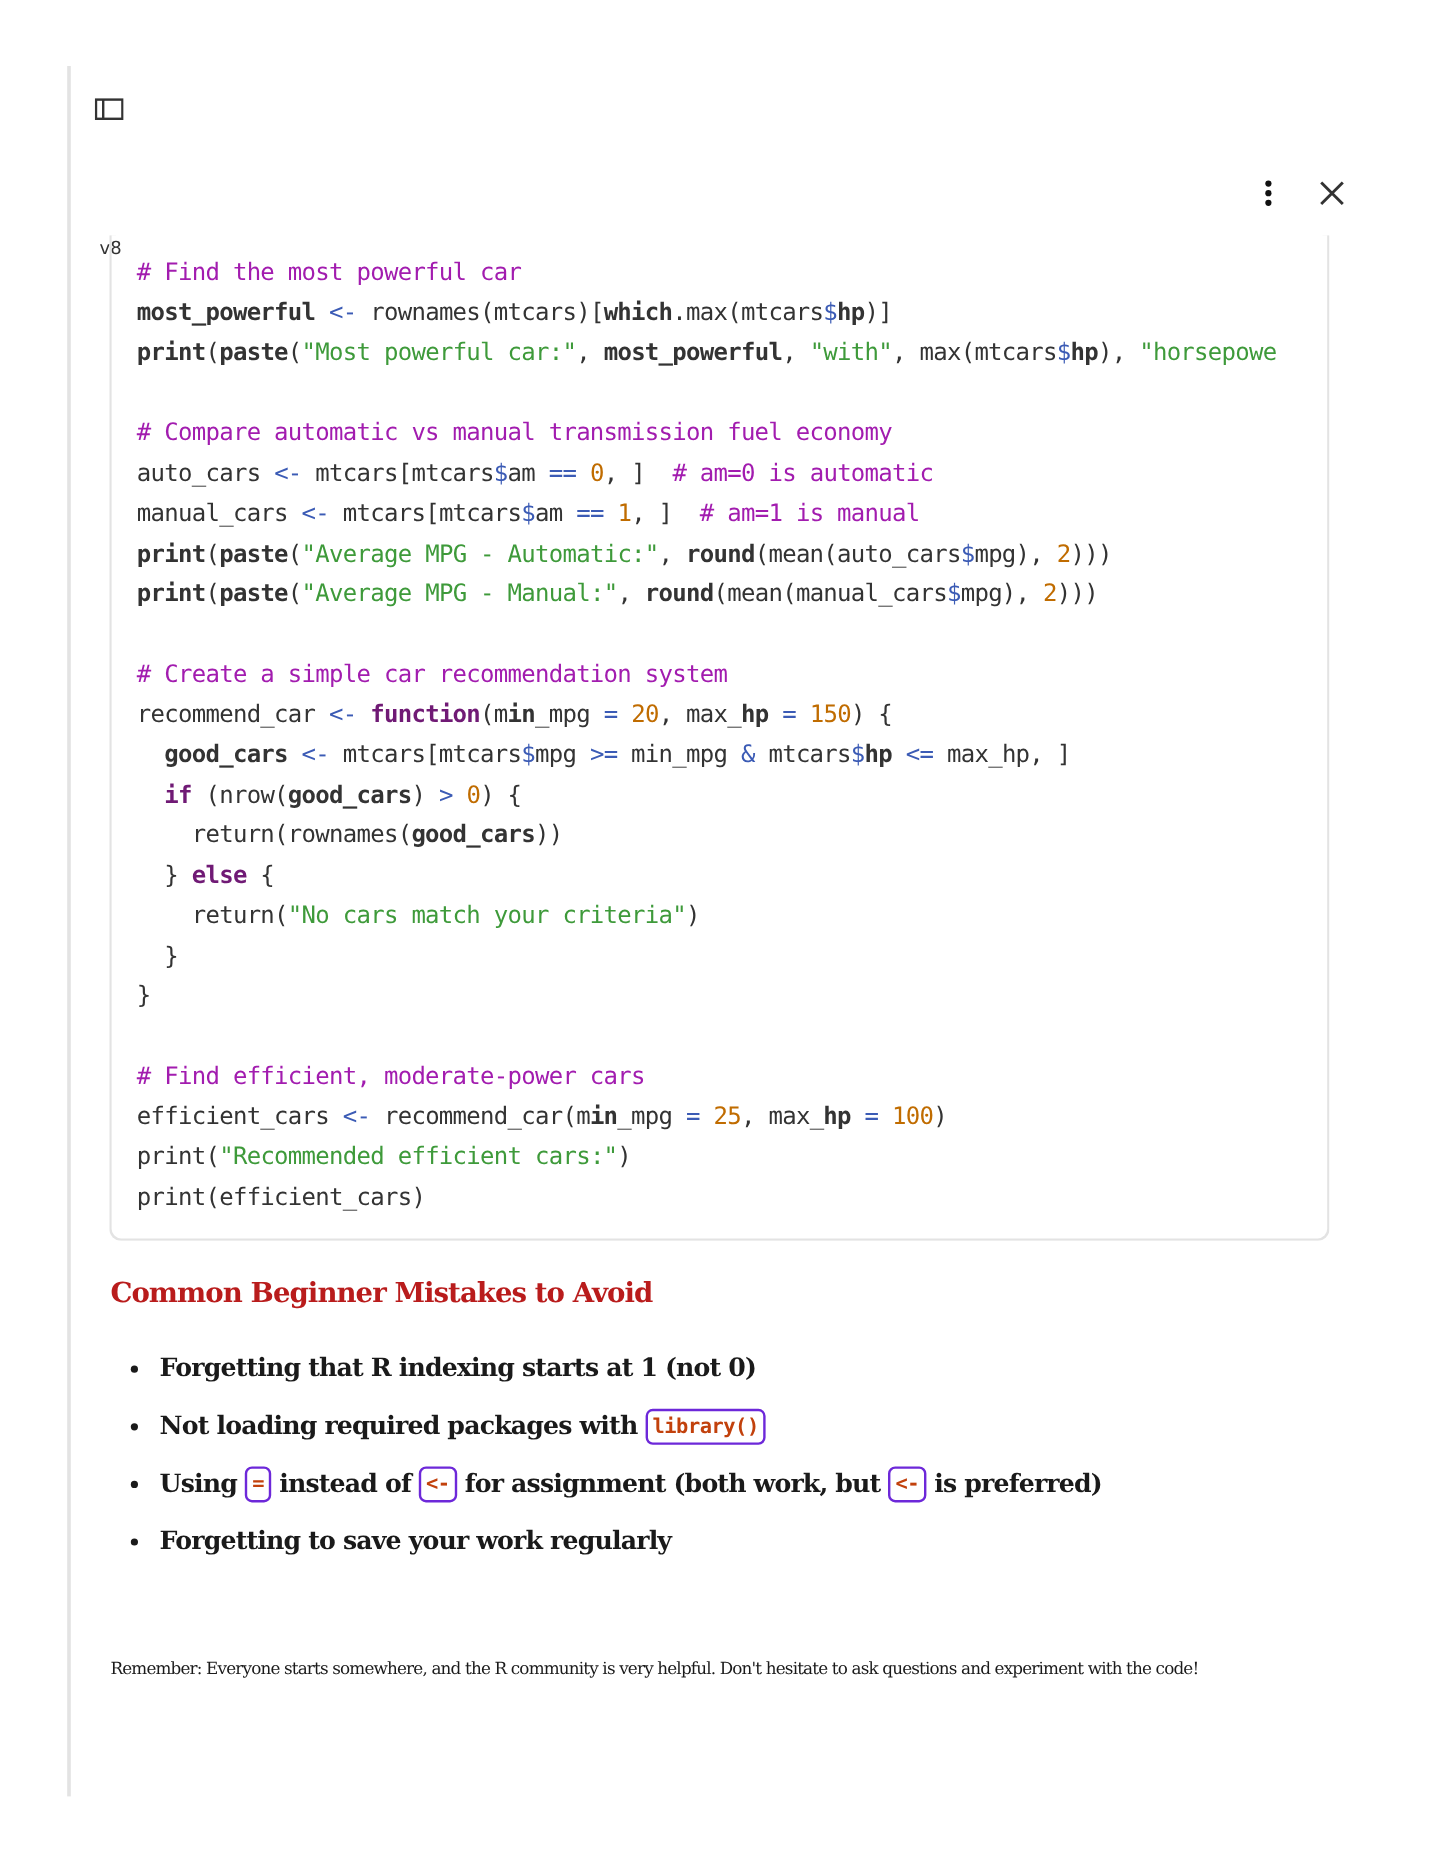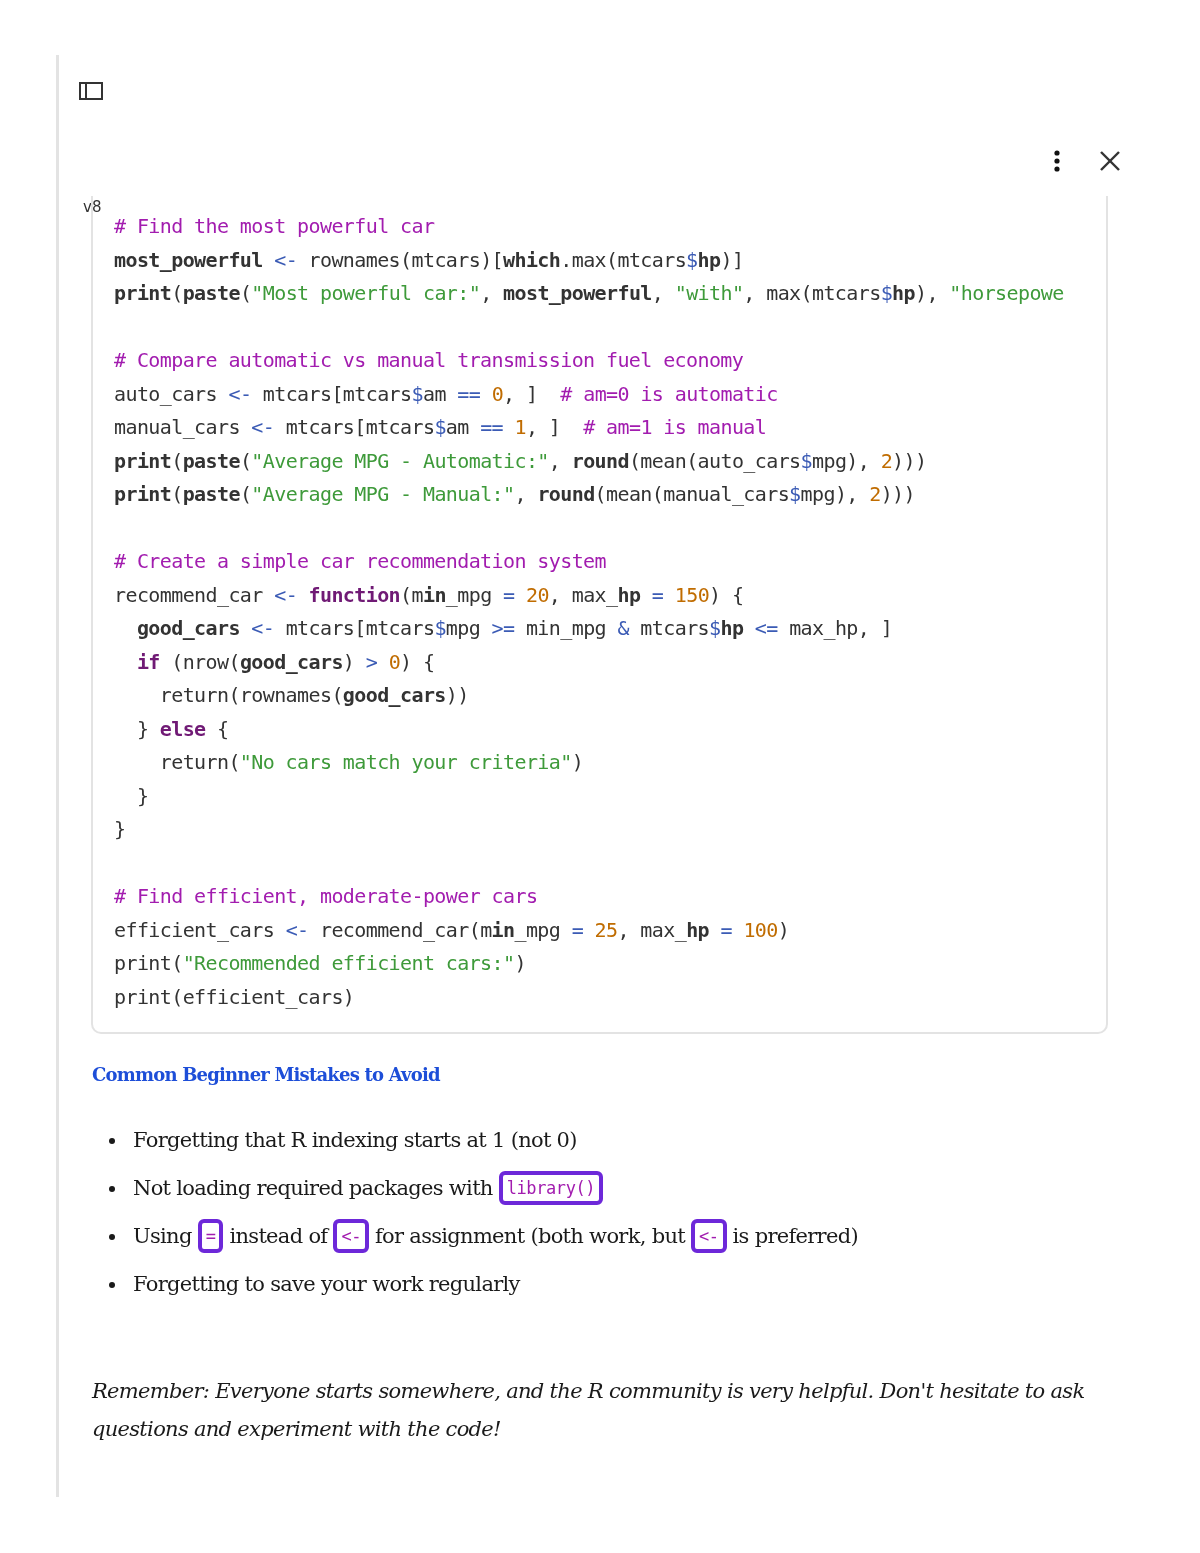--- a/index.html
+++ b/index.html
@@ -10,26 +10,26 @@
   .more-btn { position: absolute; left: 1046px; top: 148px; width: 22px; height: 28px; cursor: pointer; }
   .close-btn { position: absolute; left: 1098px; top: 149px; width: 24px; height: 24px; cursor: pointer; }
   .code-block { position: absolute; left: 91px; top: 196px; width: 1017px; height: 838px; border: 2px solid #e3e3e3; border-top: none; border-radius: 0 0 10px 10px; overflow: hidden; box-sizing: border-box; }
   .code { position: absolute; left: 21px; top: 14px; margin: 0; font-family: "DejaVu Sans Mono", monospace; font-size: 20px; line-height: 33.5px; color: #333; white-space: pre; letter-spacing: -0.6px; }
   .cm { color: #a21caf; }
   .op { color: #3b5bb5; }
   .str { color: #3e9a3a; }
   .num { color: #c06c00; }
   .kw { color: #701a75; font-weight: bold; }
   .fn { color: #333; font-weight: bold; }
-  .heading { position: absolute; left: 92px; top: 1064px; margin: 0; font-family: "DejaVu Serif", serif; font-size: 18px; font-weight: bold; letter-spacing: -0.8px; color: #1d4ed8; }
+  .heading { position: absolute; left: 92px; top: 1064px; margin: 0; font-family: "DejaVu Serif", serif; font-size: 23px; font-weight: bold; letter-spacing: -0.8px; color: #b91c1c; }
   .mistakes { position: absolute; left: 92px; top: 1118px; margin: 0; padding: 0; list-style: none; font-size: 21px; letter-spacing: -0.7px; }
-  .mistakes li { position: relative; padding-left: 41px; height: 48px; line-height: 44px; }
+  .mistakes li { position: relative; padding-left: 41px; height: 48px; line-height: 44px; font-weight: bold; }
   .mistakes li::before { content: ""; position: absolute; left: 17px; top: 20px; width: 6px; height: 6px; border-radius: 50%; background: #1a1a1a; }
-  .ic { display: inline-block; font-family: "DejaVu Sans Mono", monospace; font-size: 17px; color: #a21caf; border: 4px solid #6d28d9; border-radius: 6px; padding: 2px 4px; line-height: 22px; letter-spacing: -0.4px; vertical-align: 1px; }
-  .remember { position: absolute; left: 92px; top: 1372px; width: 1030px; margin: 0; font-size: 21px; line-height: 38px; letter-spacing: -0.7px; font-style: italic; }
+  .ic { display: inline-block; font-family: "DejaVu Sans Mono", monospace; font-size: 17px; color: #c2410c; border: 2px solid #6d28d9; border-radius: 6px; padding: 2px 4px; line-height: 22px; letter-spacing: -0.4px; vertical-align: 1px; }
+  .remember { position: absolute; left: 92px; top: 1372px; width: 1030px; margin: 0; font-size: 14px; line-height: 38px; letter-spacing: -0.7px; }
 </style>
 </head>
 <body>
 
 <div class="panel"></div>
 
 <div class="sidebar-toggle">
   <svg width="24" height="20" viewBox="0 0 24 20">
     <rect x="1" y="2" width="22" height="16" fill="none" stroke="#333" stroke-width="2"></rect>
     <line x1="7" y1="2" x2="7" y2="18" stroke="#333" stroke-width="2"></line>

